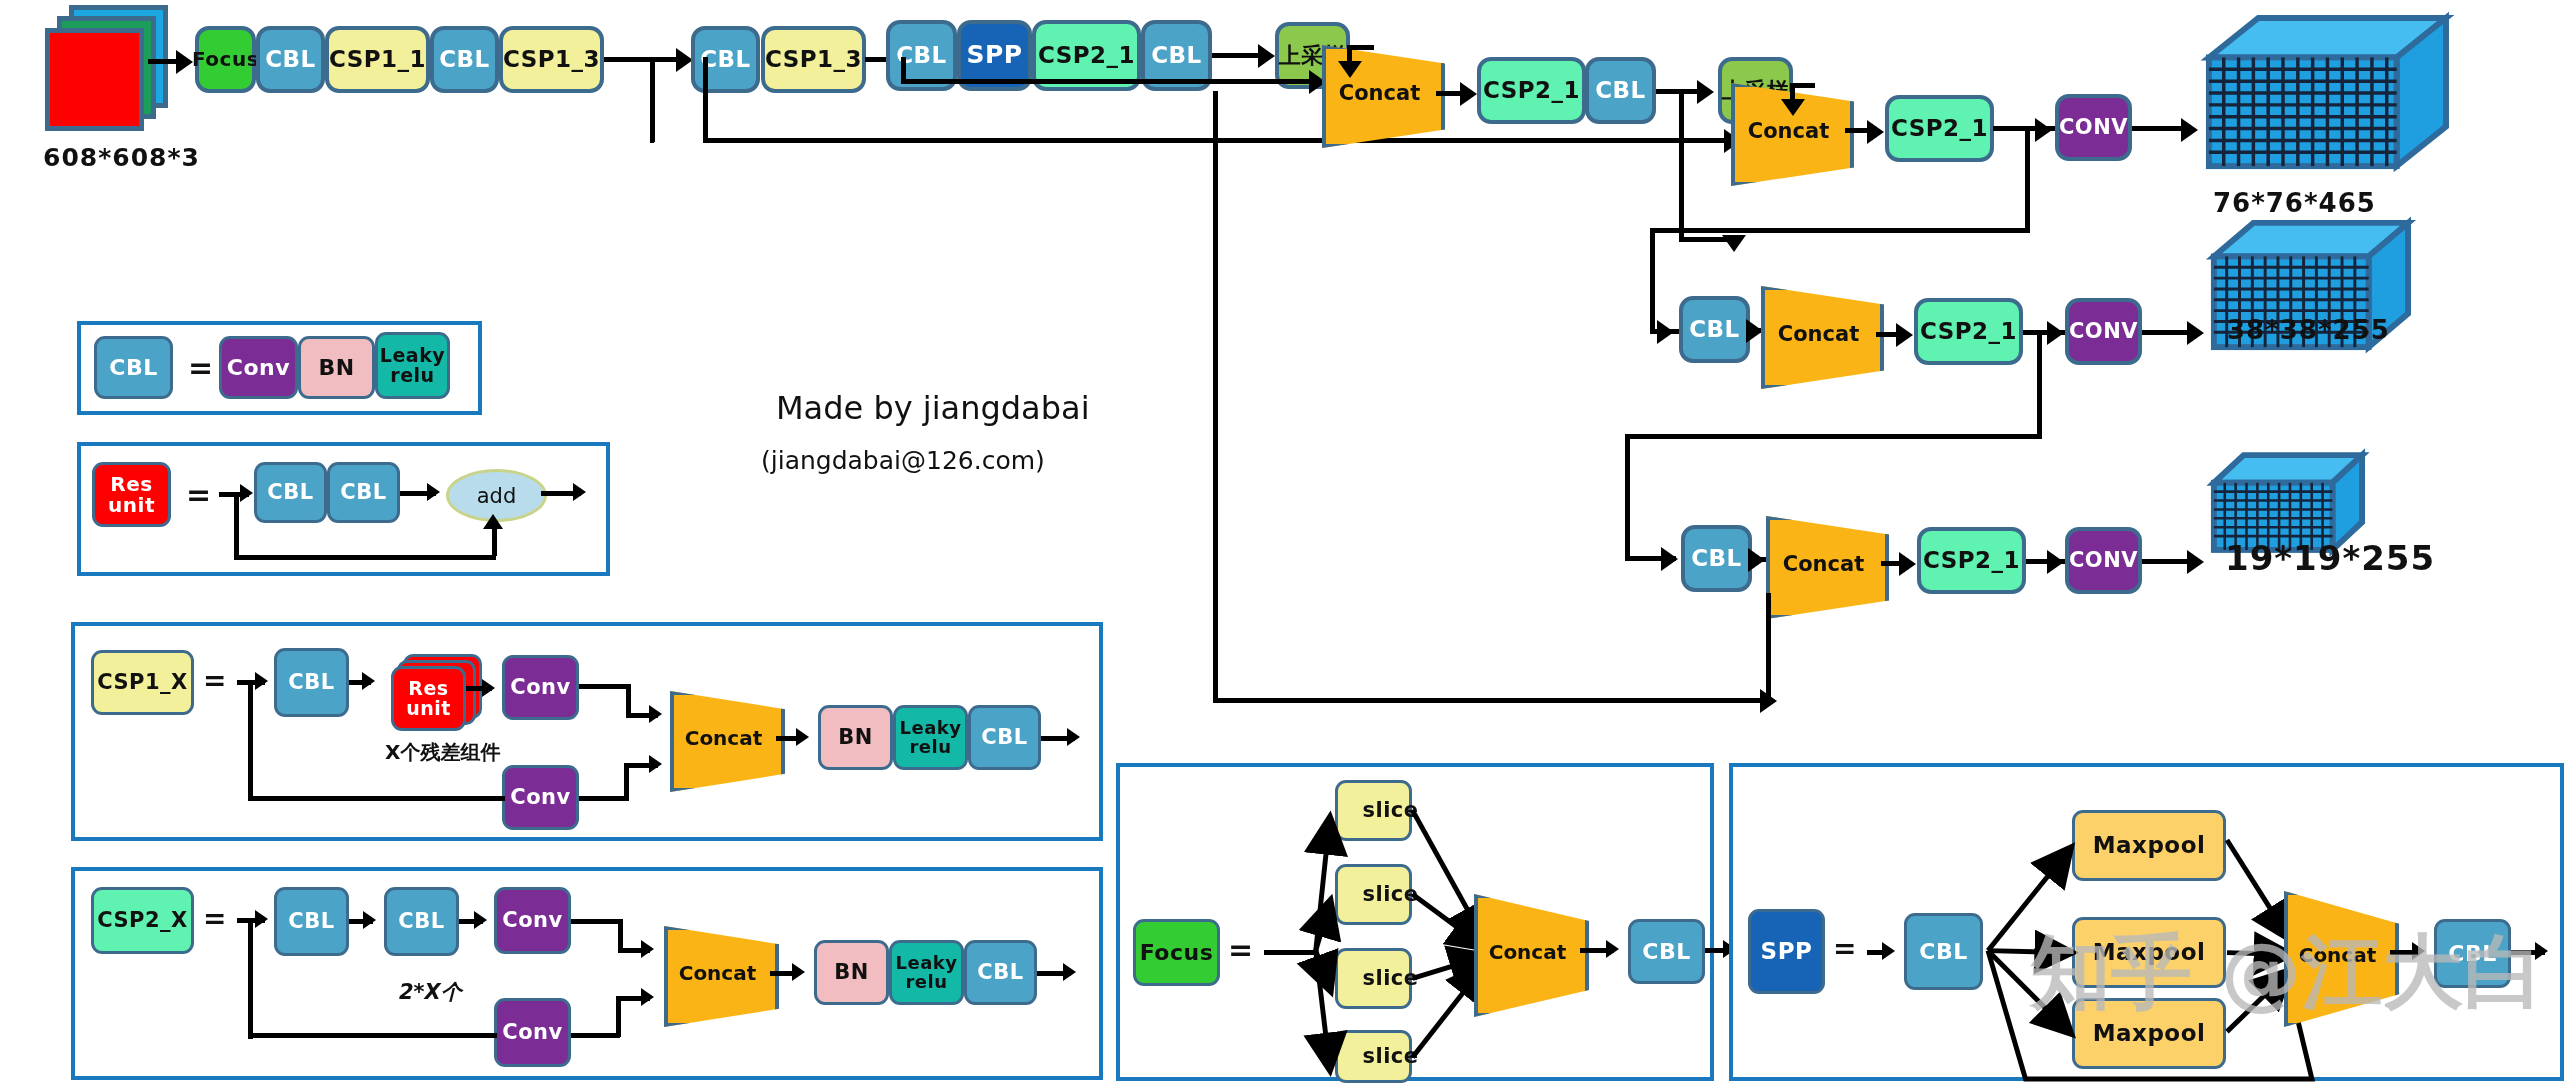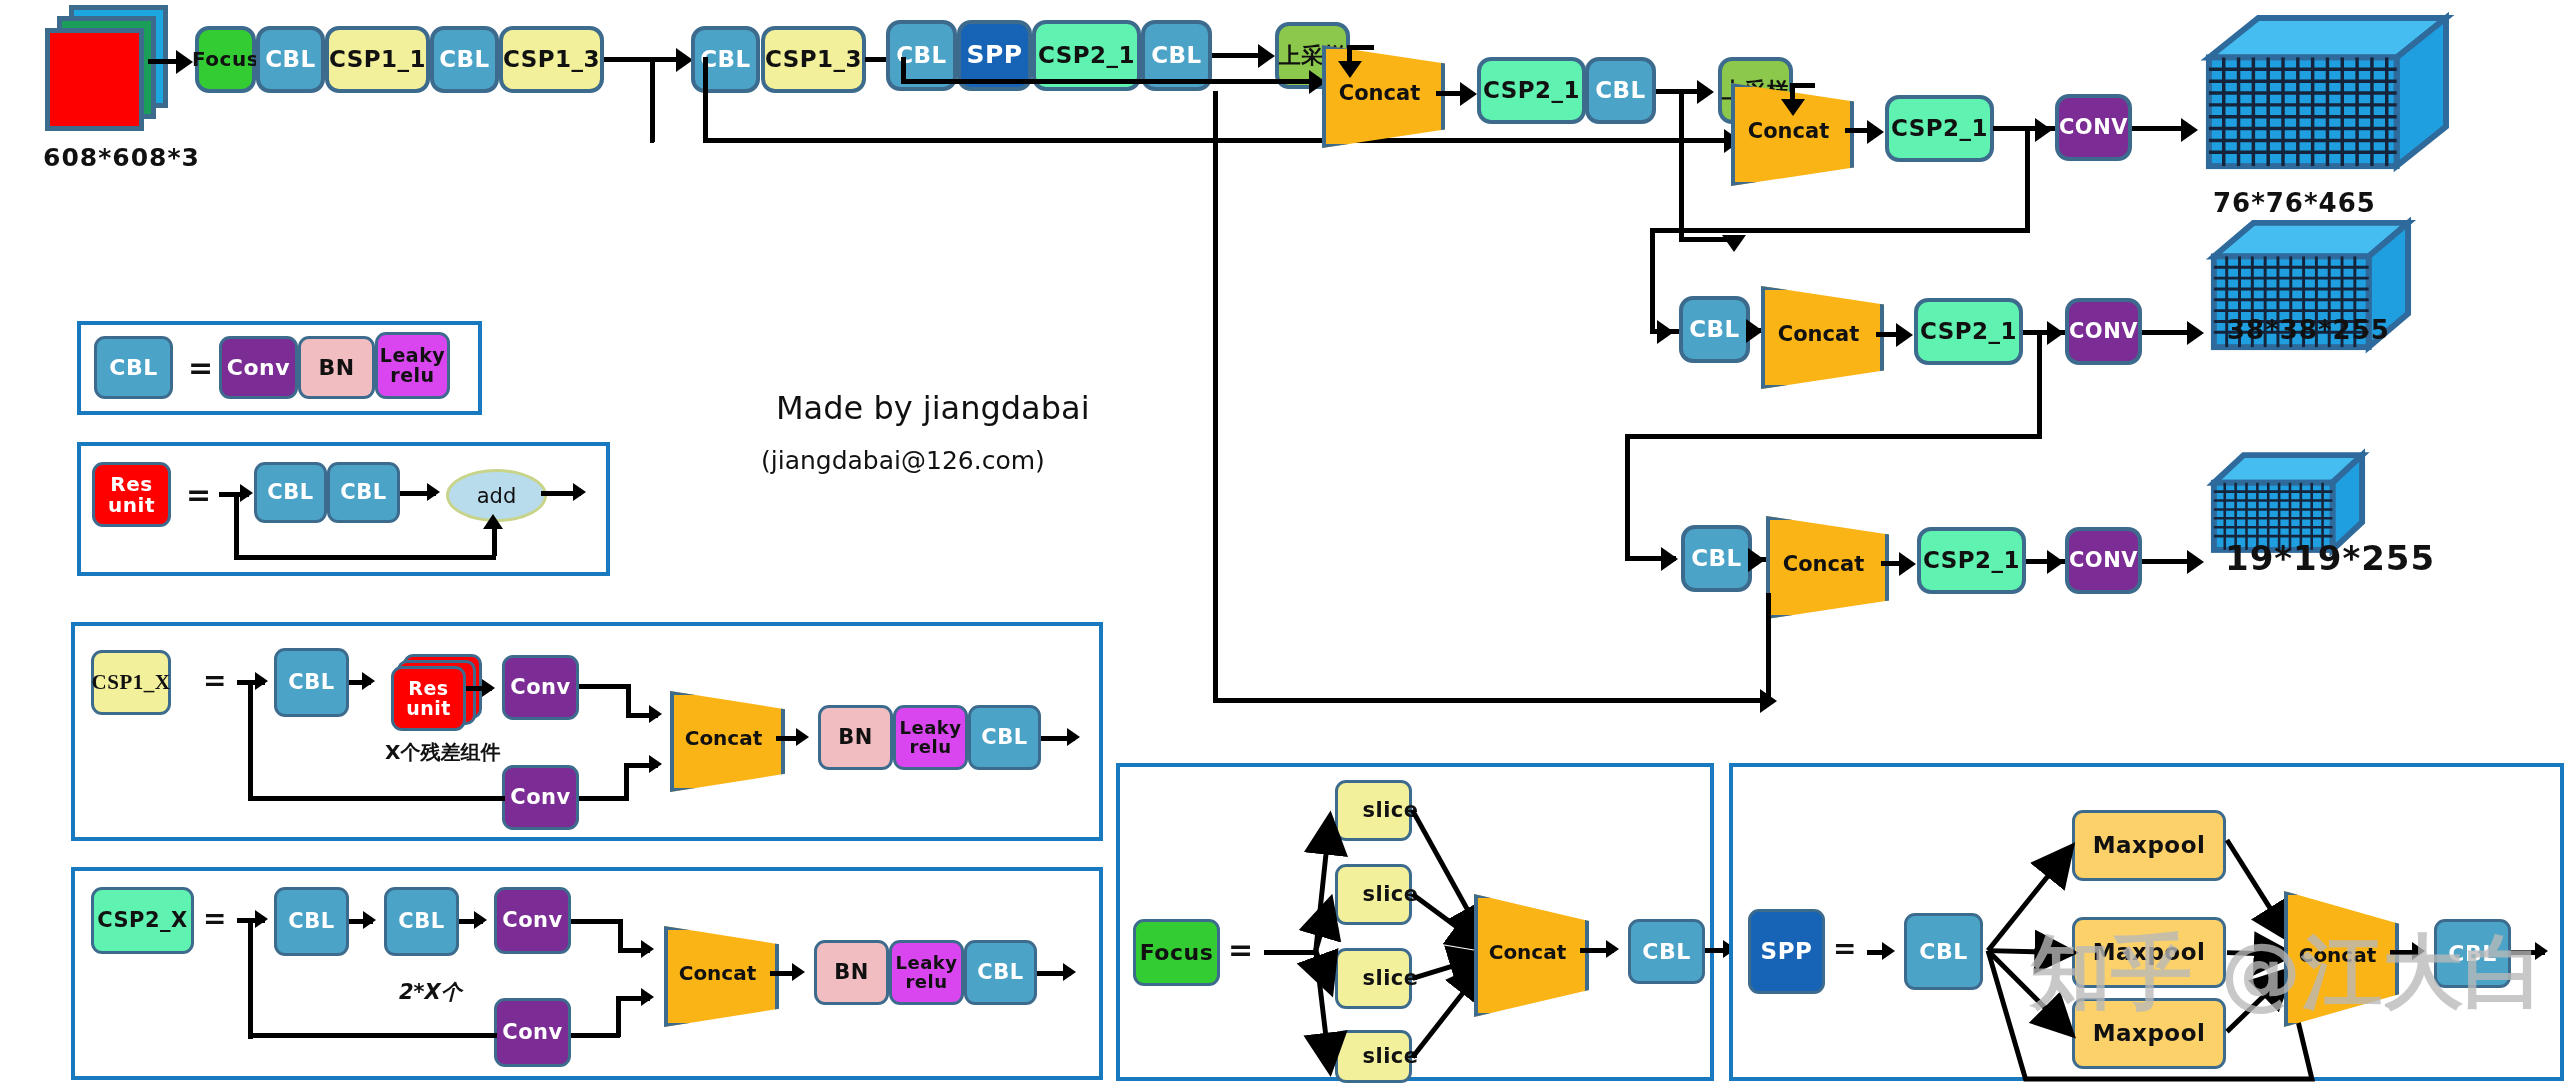--- a/index.html
+++ b/index.html
@@ -15,21 +15,21 @@
   .blk.sm{border-width:3px;border-radius:11px;}
 
   .c-cbl   {background:#4ba3c7;color:#ffffff;}
   .c-csp1  {background:#f2f09a;color:#111111;}
   .c-csp2  {background:#5ff2b0;color:#111111;}
   .c-focus {background:#33cc33;color:#111111;}
   .c-spp   {background:#1763b5;color:#ffffff;}
   .c-up    {background:#8cc84b;color:#111111;}
   .c-conv  {background:#7b2d95;color:#ffffff;}
   .c-bn    {background:#f2bdc0;color:#111111;}
-  .c-lrelu {background:#d946ef;color:#111111;}
+  .c-lrelu {background:#14b8a6;color:#111111;}
   .c-res   {background:#ff0000;color:#ffffff;}
   .c-slice {background:#f2f09a;color:#111111;padding-left:34px;}
   .c-maxp  {background:#fcd169;color:#111111;}
 
   
   .concat{position:absolute;display:flex;align-items:center;justify-content:center;
           font-weight:bold;color:#111;white-space:nowrap;}
   .concat .tz{position:absolute;left:0;top:0;width:100%;height:100%;
               background:#fbb415;border:4px solid #3d6b8e;
               clip-path:polygon(0% 0%,100% 18%,100% 82%,0% 100%);}
@@ -338,21 +338,21 @@
     <span>add</span>
   </div>
   <div class="h" style="left:541px;top:491px;width:40px;"></div>
   <div class="ah" style="left:573px;top:483px;border-top-width:9px;border-bottom-width:9px;border-left-width:13px;"></div>
   <div class="v" style="left:234px;top:492px;height:67px;"></div>
   <div class="h" style="left:234px;top:555px;width:262px;"></div>
   <div class="v" style="left:492px;top:528px;height:28px;"></div>
   <div class="au" style="left:483px;top:514px;border-left-width:10px;border-right-width:10px;border-bottom-width:15px;"></div>
 
   <div class="panel" style="left:71px;top:622px;width:1032px;height:219px;"></div>
-  <div class="blk c-csp1 sm" style="left:91px;top:650px;width:80px;height:65px;font-size:21px;font-family:Liberation Serif, serif;">CSP1_X</div>
+  <div class="blk c-csp1 sm" style="left:91px;top:650px;width:103px;height:65px;font-size:21px;">CSP1_X</div>
   <div class="eq" style="left:203px;top:664px;font-size:28px;">=</div>
   <div class="h" style="left:237px;top:680px;width:28px;"></div>
   <div class="ah" style="left:255px;top:672px;border-top-width:9px;border-bottom-width:9px;border-left-width:13px;"></div>
   <div class="blk c-cbl sm" style="left:274px;top:648px;width:75px;height:69px;font-size:21px;">CBL</div>
   <div class="h" style="left:349px;top:680px;width:22px;"></div>
   <div class="ah" style="left:362px;top:672px;border-top-width:9px;border-bottom-width:9px;border-left-width:13px;"></div>
   <div style="position:absolute;left:403px;top:654px;width:73px;height:59px;background:#ff0000;
               border:3px solid #3d6b8e;border-radius:10px;"></div>
   <div style="position:absolute;left:397px;top:660px;width:73px;height:59px;background:#ff0000;
               border:3px solid #3d6b8e;border-radius:10px;"></div>

